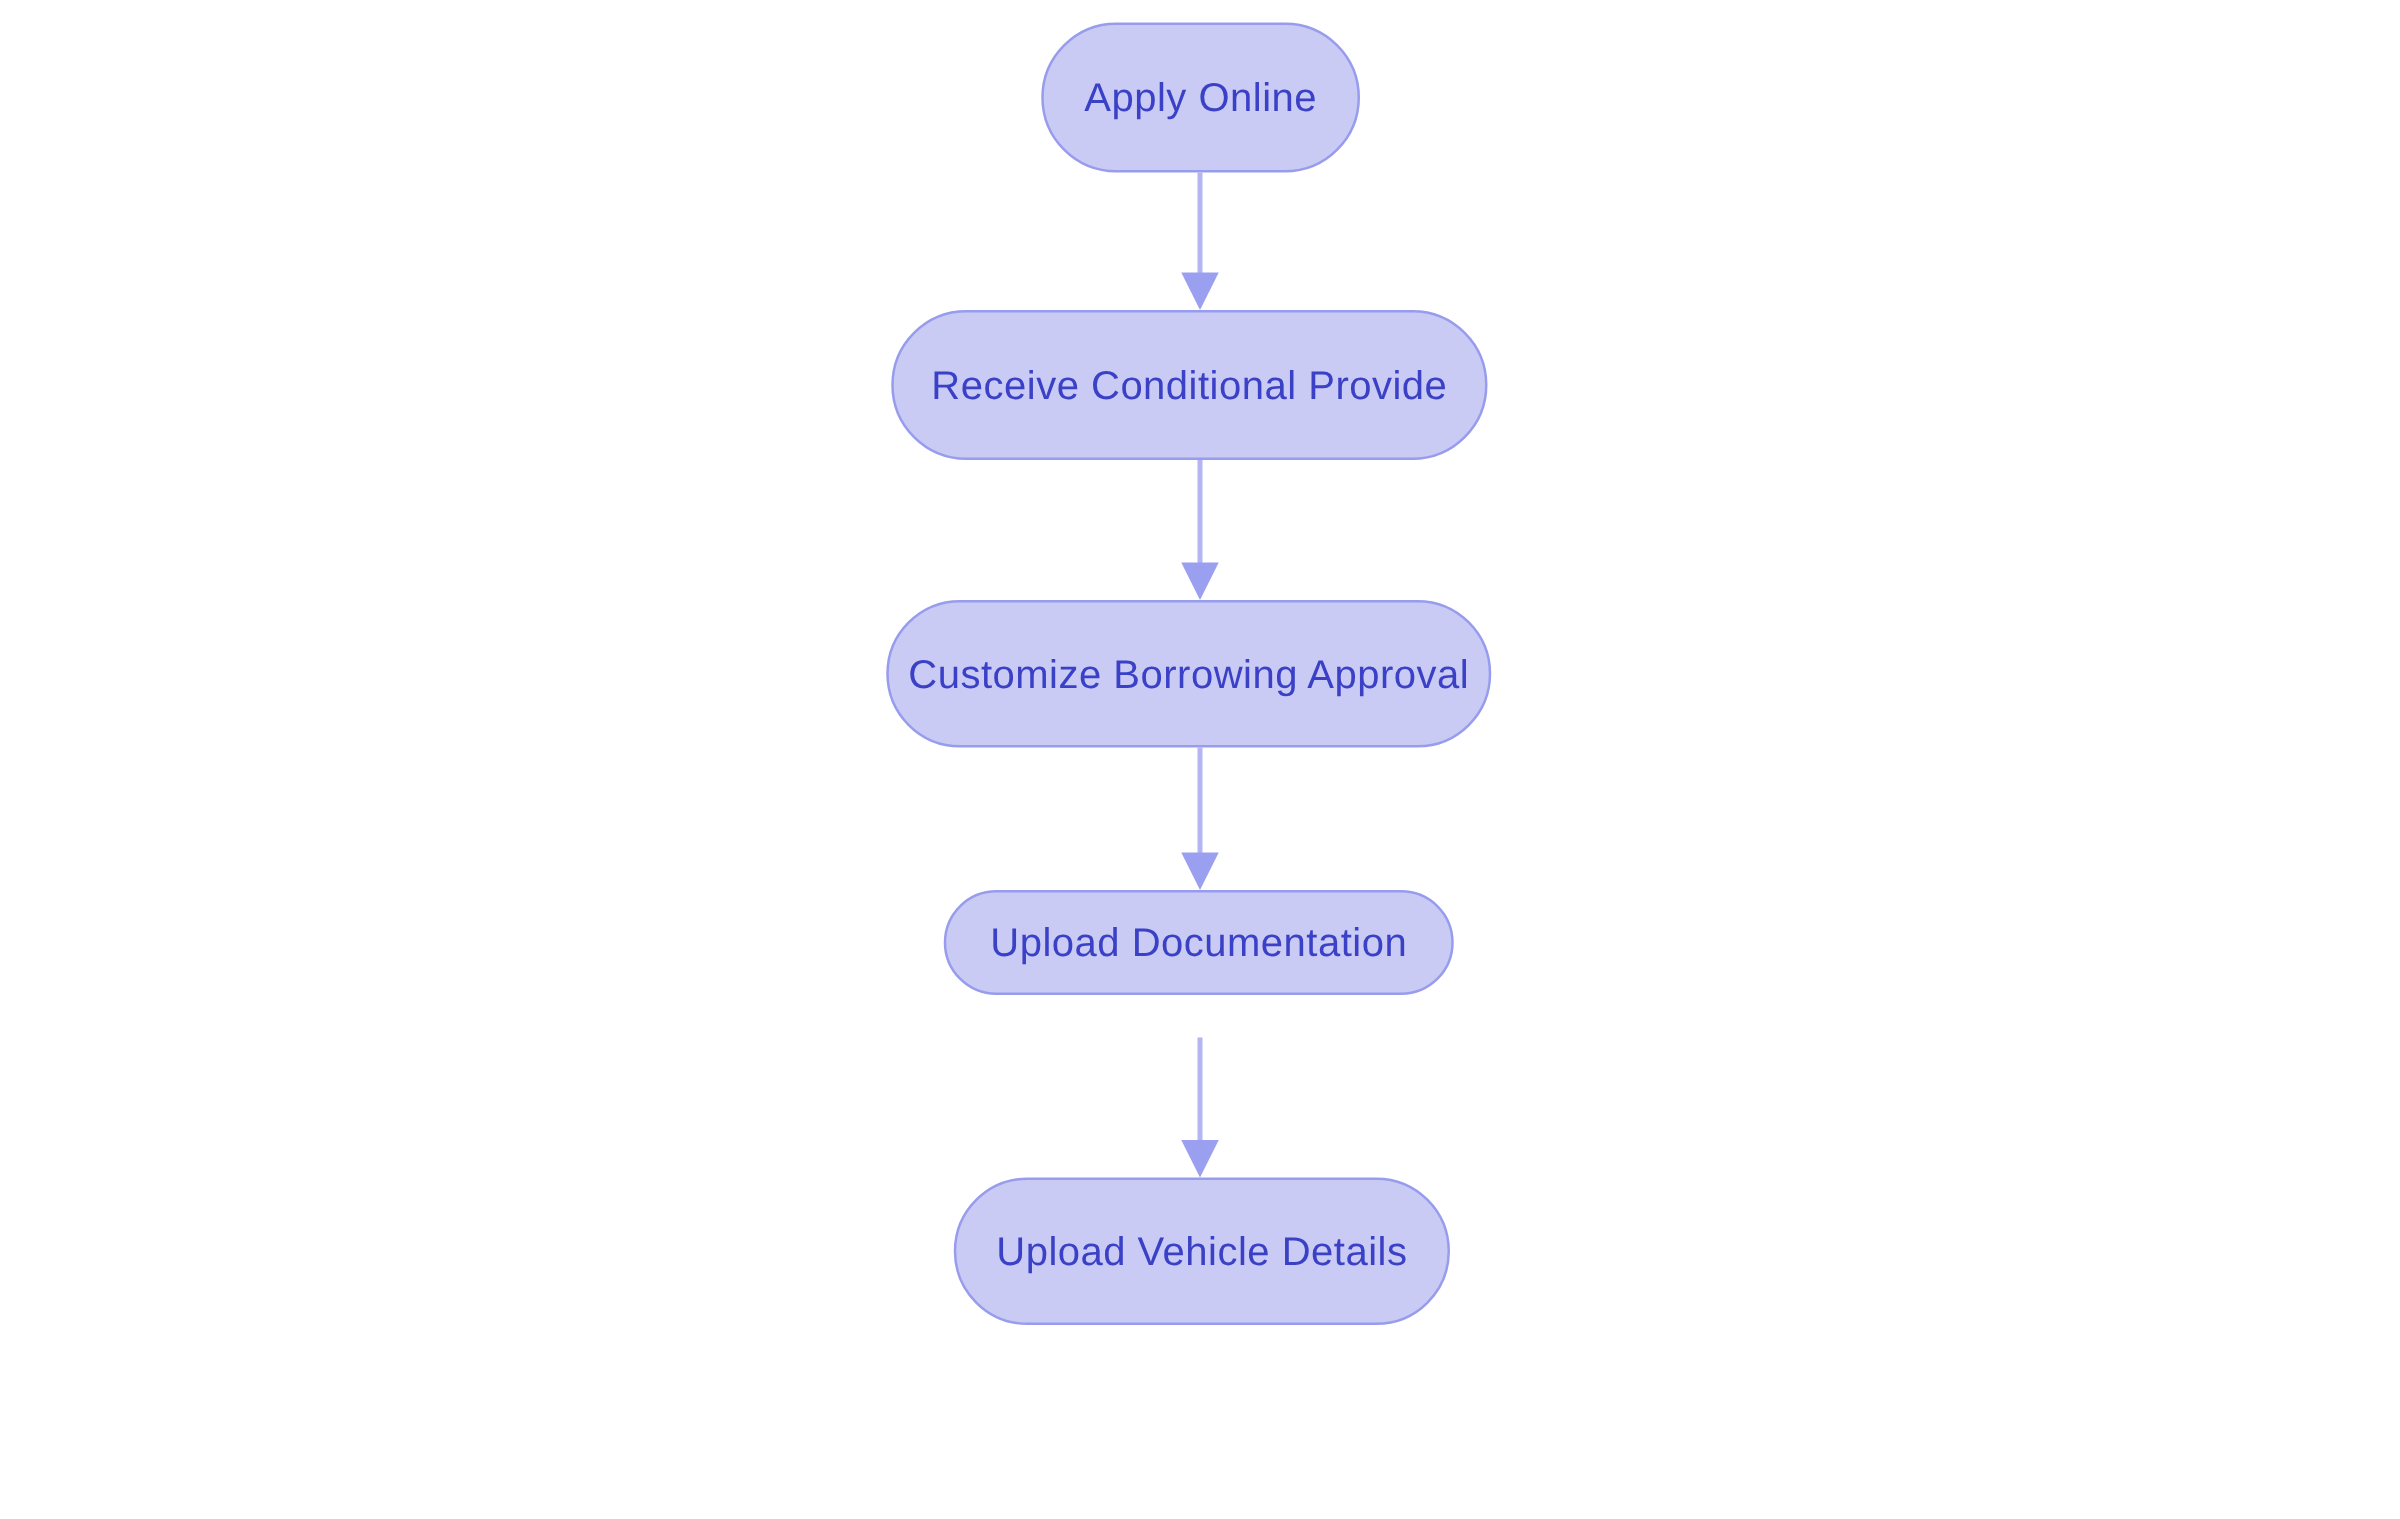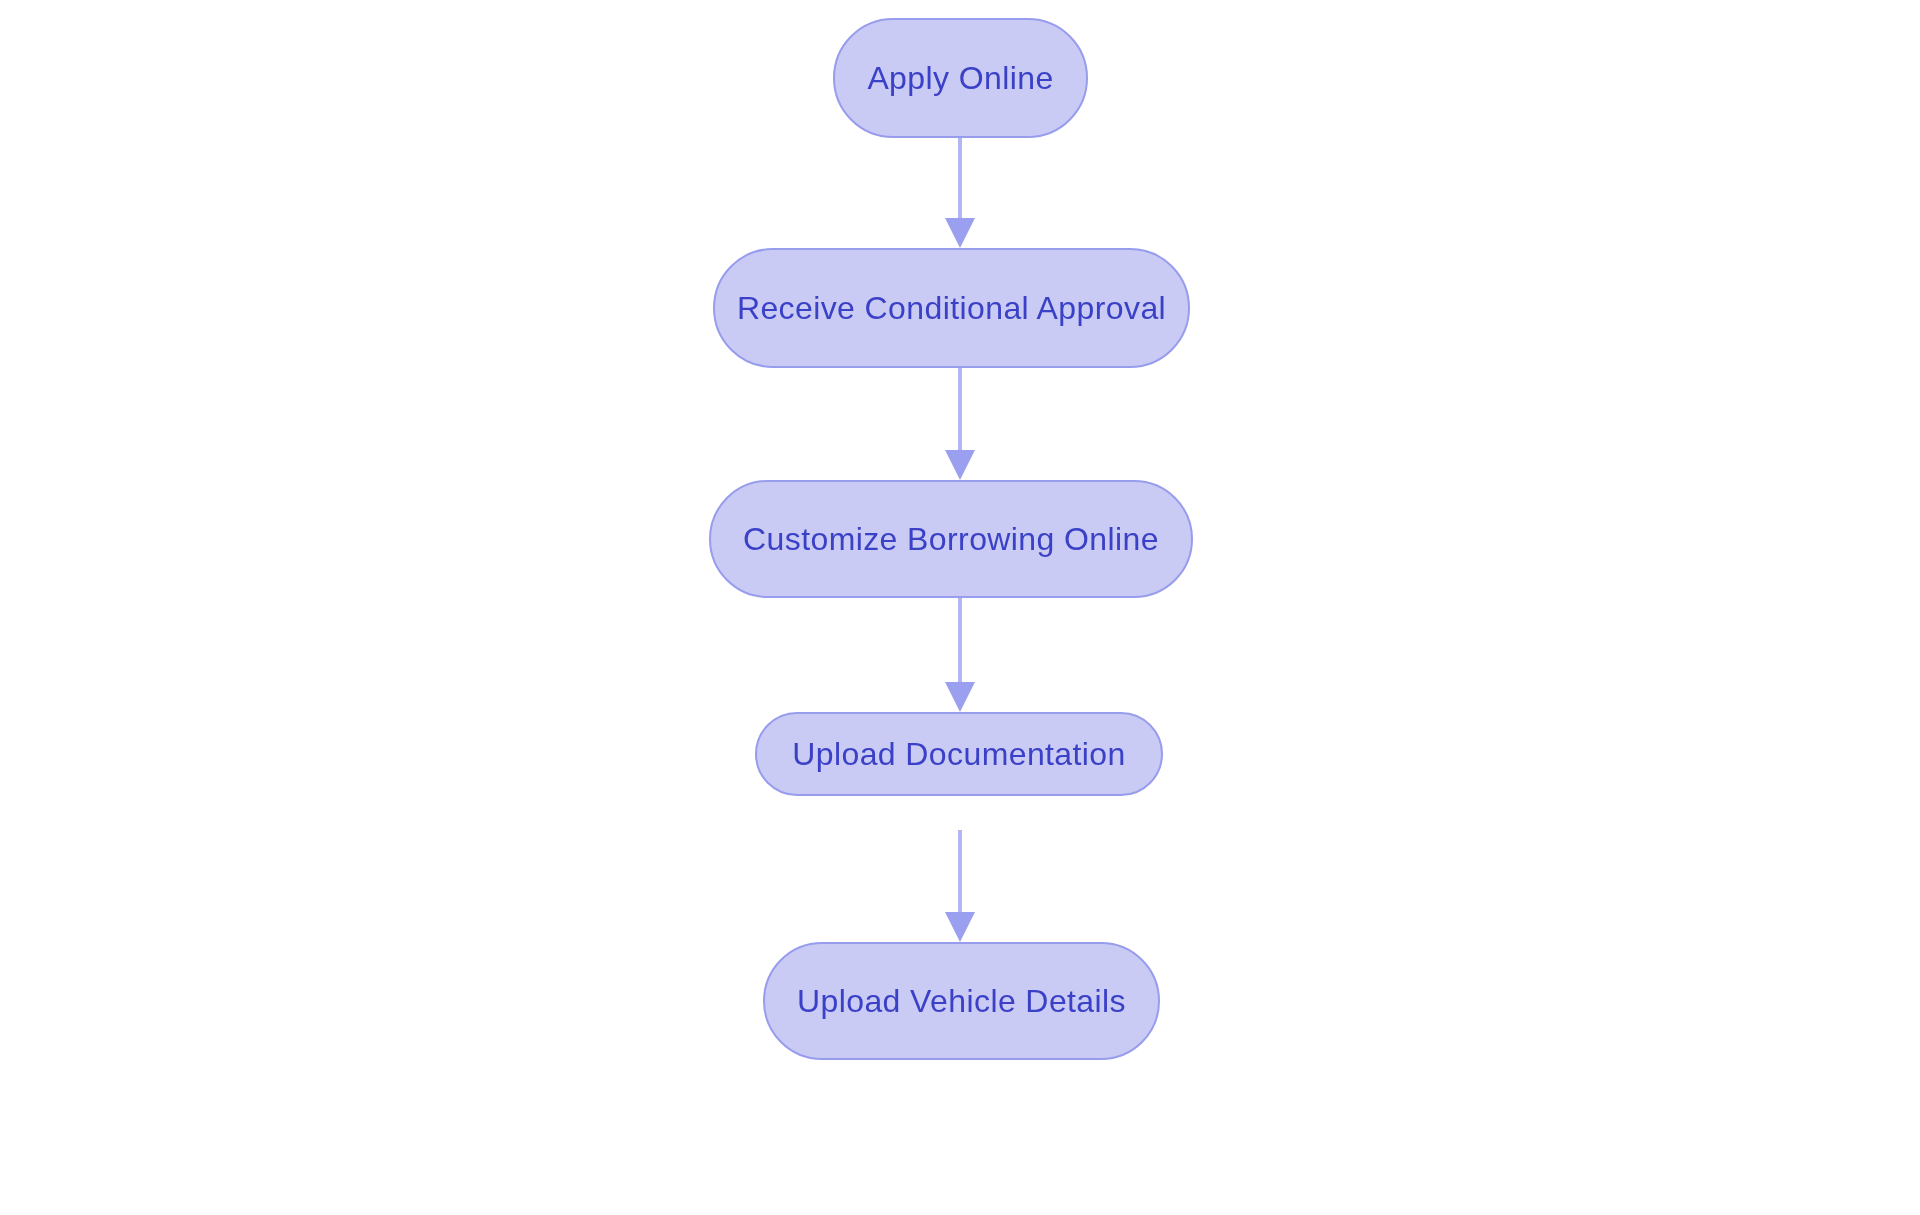--- a/index.html
+++ b/index.html
@@ -123,30 +123,30 @@
   <div class="flow-node n1">
     <span class="node-label">Apply Online</span>
   </div>
 
   <div class="arrow a1">
     <div class="shaft"></div>
     <div class="head"></div>
   </div>
 
   <div class="flow-node n2">
-    <span class="node-label">Receive Conditional Approval</span>
+    <span class="node-label">Receive Conditional Provide</span>
   </div>
 
   <div class="arrow a2">
     <div class="shaft"></div>
     <div class="head"></div>
   </div>
 
   <div class="flow-node n3">
-    <span class="node-label">Customize Borrowing Online</span>
+    <span class="node-label">Customize Borrowing Approval</span>
   </div>
 
   <div class="arrow a3">
     <div class="shaft"></div>
     <div class="head"></div>
   </div>
 
   <div class="flow-node n4">
     <span class="node-label">Upload Documentation</span>
   </div>

